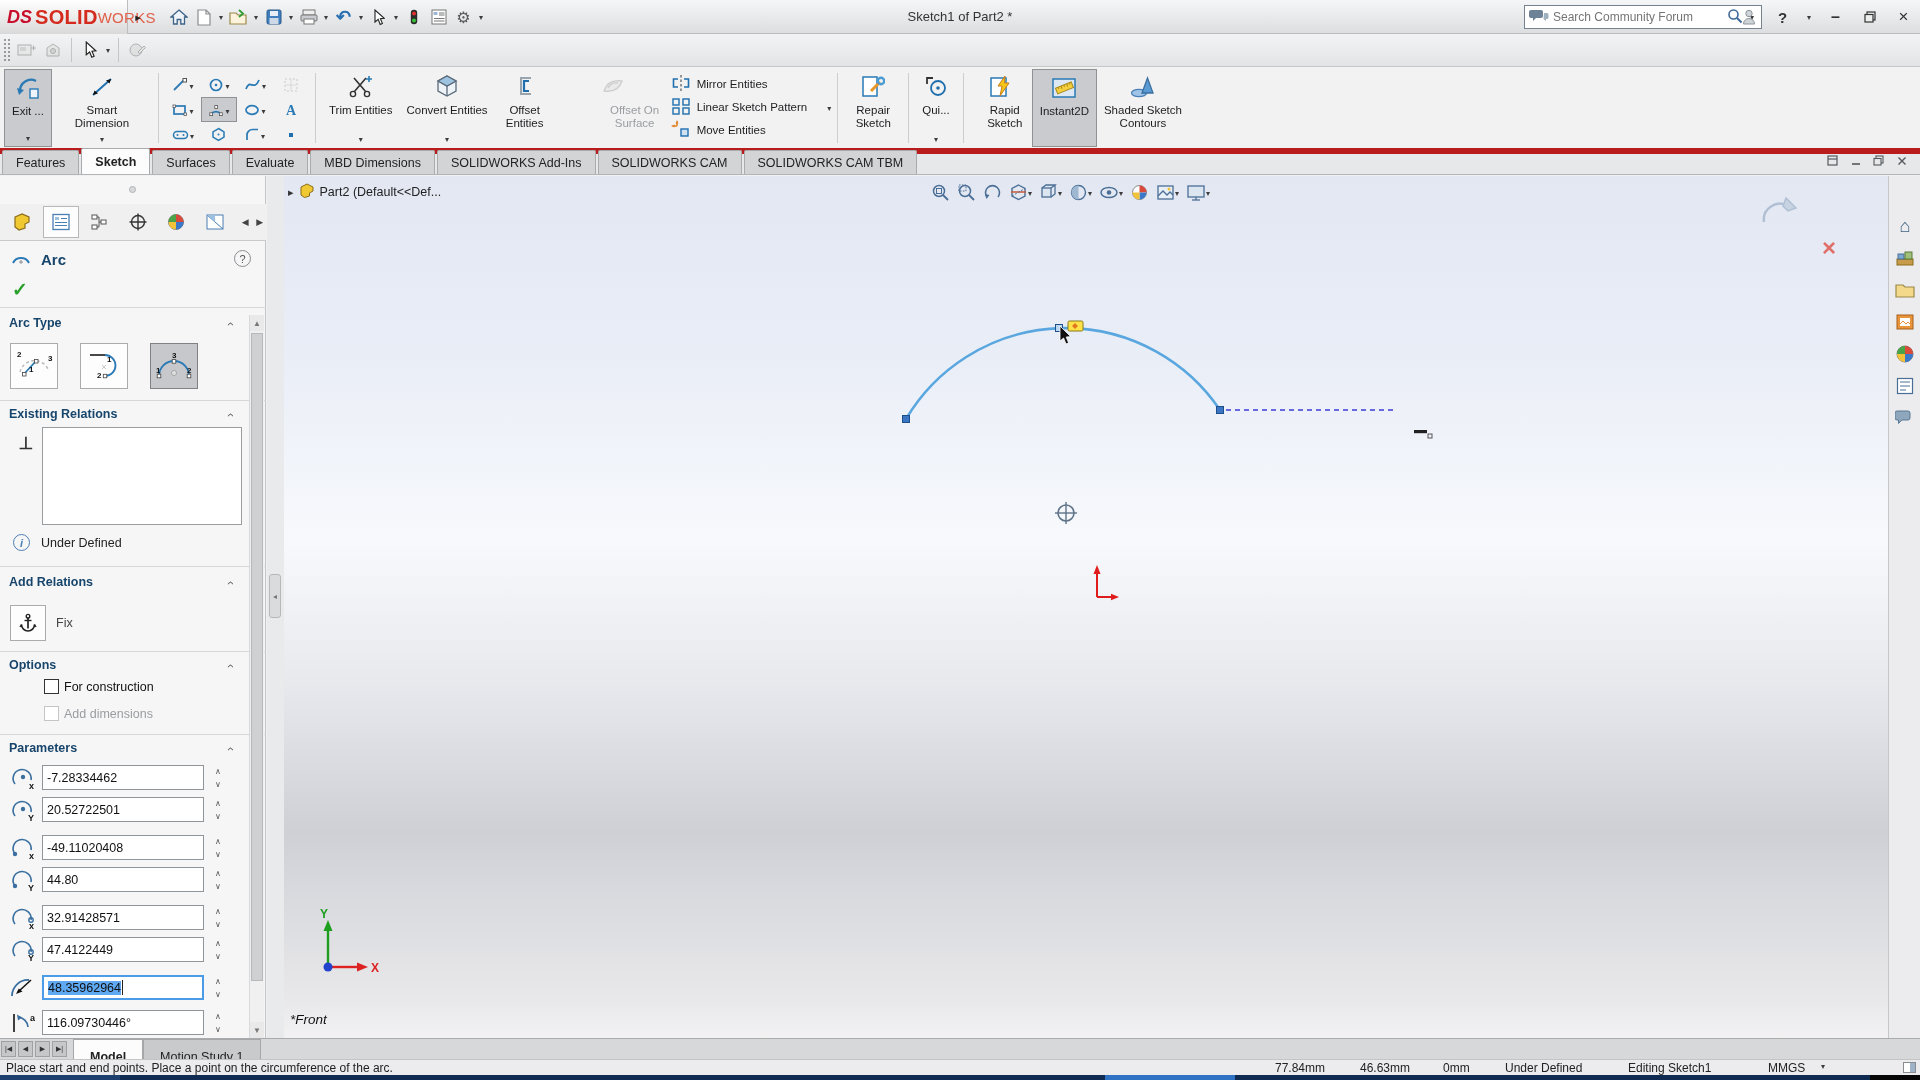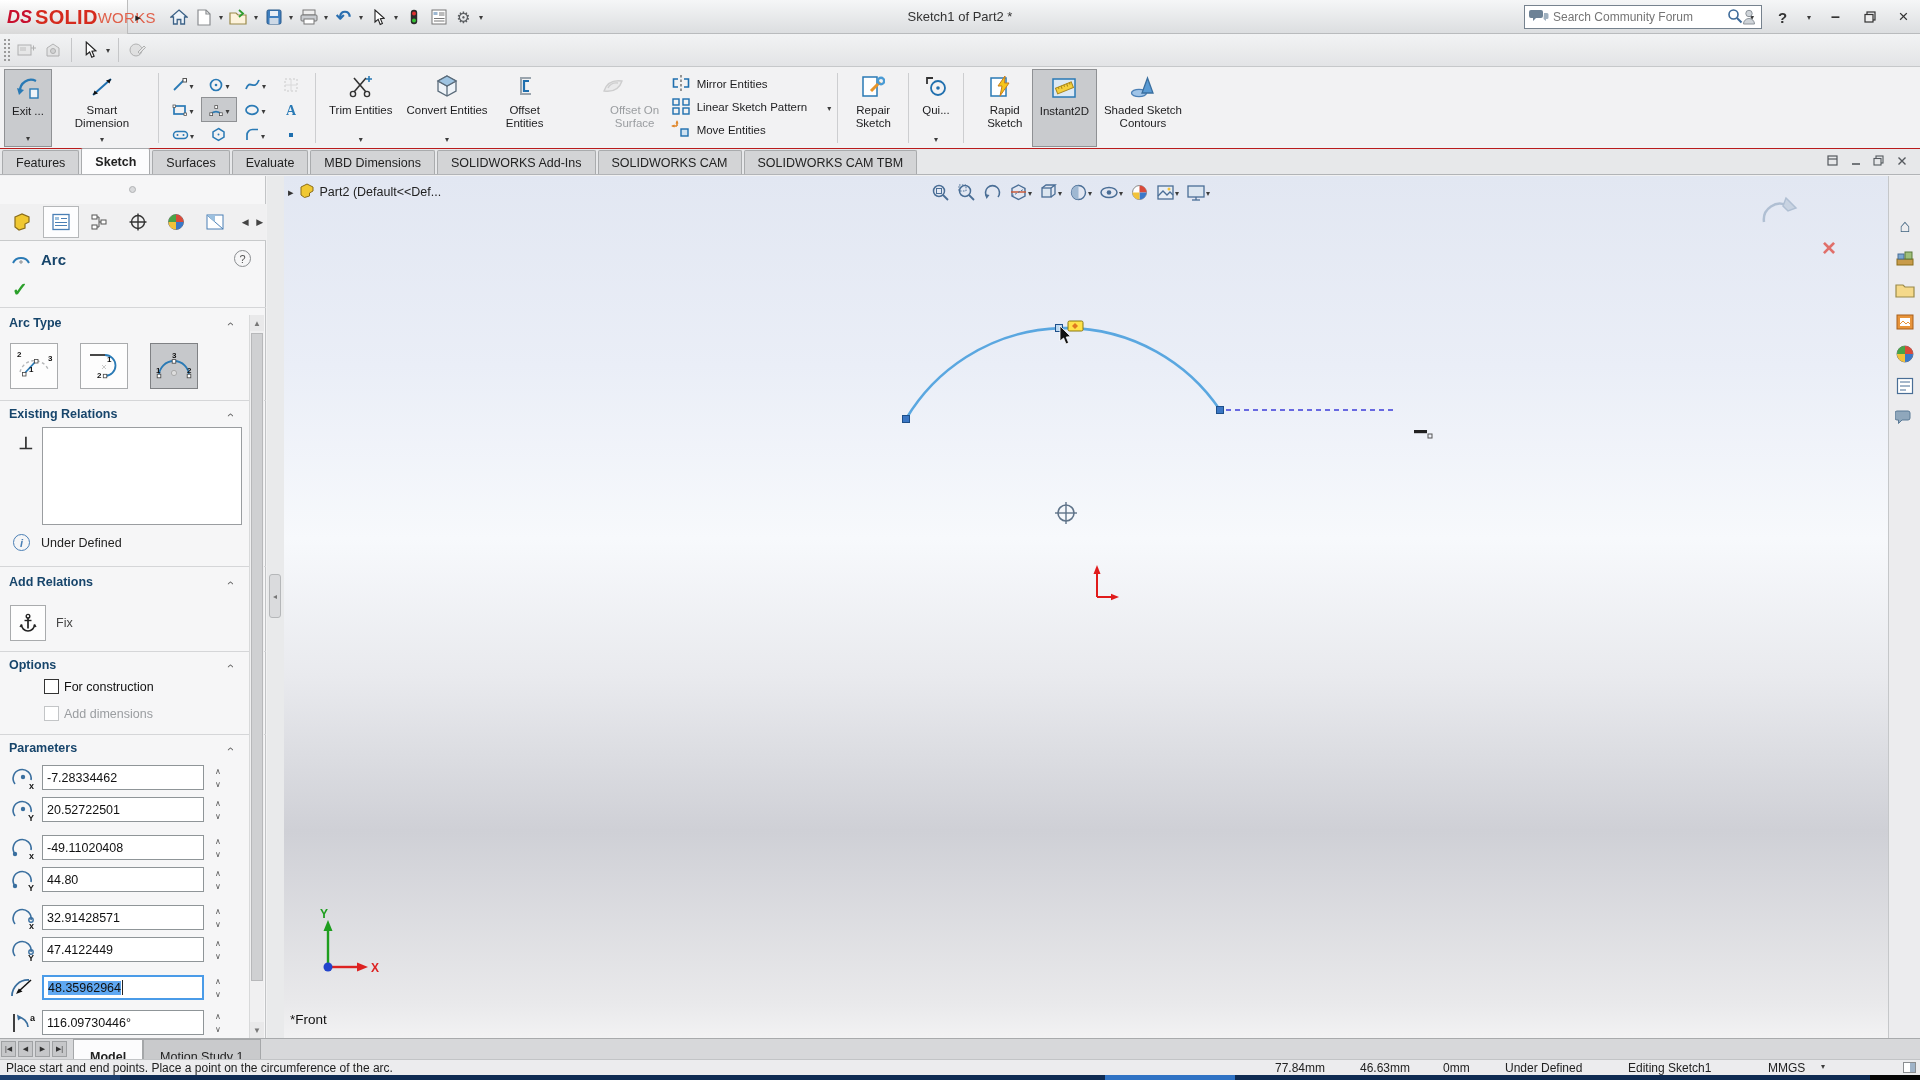--- a/index.html
+++ b/index.html
@@ -55,21 +55,21 @@
   .rbig .rddw { margin-top:auto; padding-bottom:2px; }
   .pressed { background:#c9cbce; border:1px solid #8f9194; }
   .egrid { display:grid; grid-template-columns:repeat(4,36px); grid-auto-rows:25px; align-content:start; padding-top:3px; }
   .ecell { display:flex; align-items:center; justify-content:center; gap:1px; }
   .stack { display:flex; flex-direction:column; padding-top:4px; gap:2px; }
   .srow { display:flex; align-items:center; gap:6px; font-size:11.5px; height:21px; color:#1d1d1f; }
   .glabel { color:#9a9da0; }
 
   
   .tabbar { position:absolute; top:148px; left:0; width:100%; height:27px; background:#e7e8ea;
-    border-top:1px solid #b91c1c; border-bottom:1px solid #b2b4b7; display:flex; align-items:flex-end; padding-left:2px; }
+    border-top:6px solid #b91c1c; border-bottom:1px solid #b2b4b7; display:flex; align-items:flex-end; padding-left:2px; }
   .dtab { height:24px; padding:0 13px; display:flex; align-items:center; background:#d3d4d6;
     border:1px solid #a9abad; border-bottom:none; margin-right:2px; font-size:12.5px; color:#222;
     border-radius:2px 2px 0 0; white-space:nowrap; }
   .dtab.active { background:#fcfcfd; font-weight:bold; height:26px; }
   .tabwin { margin-left:auto; display:flex; gap:10px; align-items:center; padding:0 12px 7px; color:#55595e; font-size:11px; }
   .twb { width:13px; height:13px; display:flex; align-items:center; justify-content:center; }
 
   
   .main { position:absolute; top:176px; left:0; width:1920px; height:862px; }
 
@@ -132,21 +132,21 @@
     color:#777; font-size:8px; }
   .splithandle::after { content:"◂"; }
 
   
   .viewport { position:absolute; left:284px; top:0; width:1604px; height:100%;
     background:linear-gradient(180deg,#e2e7f2 0%,#eaeef7 22%,#f7f9fc 42%,#e9eaee 58%,#cfd0d6 76%,#e9e9eb 96%,#f2f2f3 100%); }
   .crumb { position:absolute; left:4px; top:7px; display:flex; align-items:center; gap:5px; font-size:12.5px; color:#222; }
   .crumb-arrow::after { content:"▸"; color:#333; font-size:11px; }
   .hud { position:absolute; left:645px; top:4px; display:flex; align-items:center; gap:3px; }
   .hudbtn { height:24px; display:flex; align-items:center; justify-content:center; padding:0 2px; }
-  .front-label { position:absolute; left:6px; top:836px; font-size:13.5px; color:#111; }
+  .front-label { position:absolute; left:6px; top:836px; font-size:13.5px; color:#111;font-style:italic; }
   .confcorner { position:absolute; right:50px; top:18px; width:80px; height:70px; }
   .conf-x { position:absolute; right:2px; bottom:2px; font-size:24px; font-weight:bold; color:#e05a52; opacity:.85; }
   .conf-x::after { content:"×"; }
   .vpsvg { position:absolute; inset:0; }
 
   
   .taskpane { position:absolute; right:0; top:0; width:32px; height:100%; background:#ececee; border-left:1px solid #c5c7c9; }
   .tpbtn { position:absolute; left:4px; width:24px; height:24px; display:flex; align-items:center; justify-content:center; }
   .home-g::after { content:"⌂"; font-size:18px; color:#3f627f; }
 

